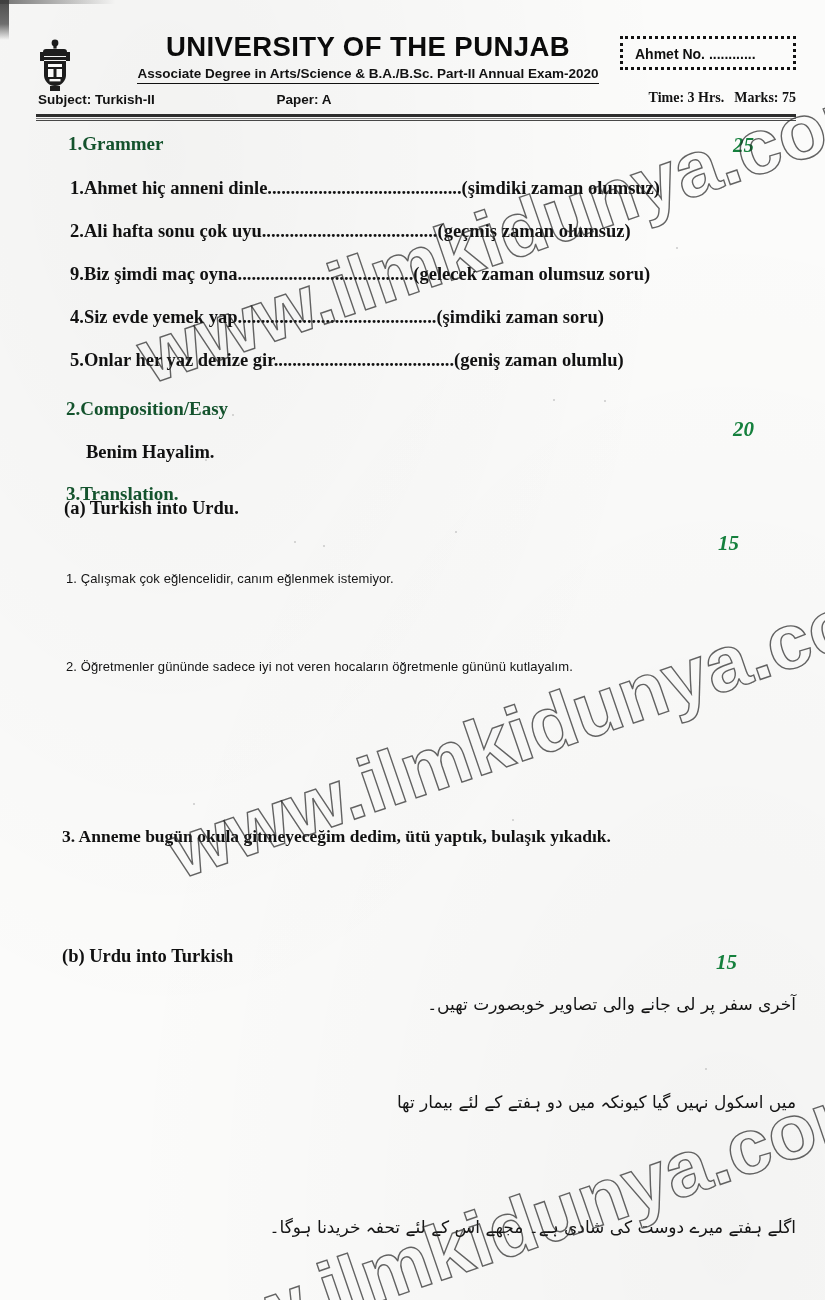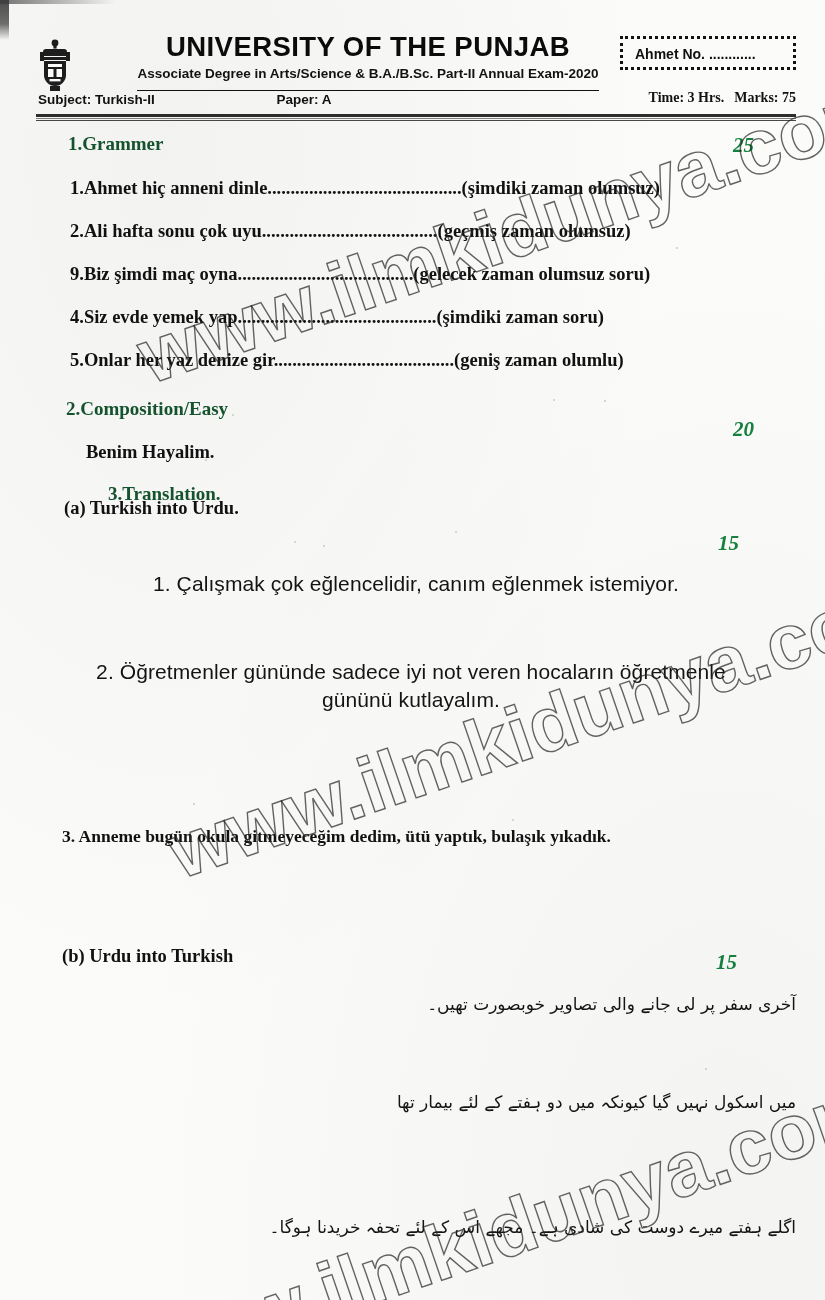--- a/index.html
+++ b/index.html
@@ -74,21 +74,21 @@
   .exam-line {
     font-family: "Liberation Sans", sans-serif;
     font-weight: bold;
     font-size: 13.5px;
     line-height: 1.1;
     margin-top: 6px;
     color: #121212;
     white-space: nowrap;
     border-bottom: 1.6px solid #111;
     display: inline-block;
-    padding-bottom: 8px;
+    padding-bottom: 1px;
     text-align: center;
   }
   .subject-line {
     position: absolute;
     left: 2px; top: 58px;
     width: 560px;
     font-family: "Liberation Sans", sans-serif;
     font-weight: bold;
     font-size: 13.5px;
     color: #121212;
@@ -162,26 +162,25 @@
   .marks {
     position: absolute;
     font-family: "Liberation Serif", serif;
     font-weight: bold;
     font-size: 21px;
     color: #15803d;
     font-style: italic;
   }
   .sans-sentence {
     font-family: "Liberation Sans", sans-serif;
-    font-size: 21px;
+    font-size: 13px;
     font-weight: normal;
     color: #141414;
     letter-spacing: .1px;
     line-height: 1.35;
-    text-align: center;
   }
   .serif-sentence {
     font-family: "Liberation Serif", serif;
     font-weight: bold;
     font-size: 17.5px;
     color: #111;
     white-space: nowrap;
   }
   .urdu {
     font-family: "DejaVu Sans", sans-serif;
@@ -282,21 +281,21 @@
     <div class="row q-sub" style="left:70px; top:178px;">1.Ahmet hiç anneni dinle..........................................(şimdiki zaman olumsuz)</div>
     <div class="row q-sub" style="left:70px; top:221px;">2.Ali hafta sonu çok uyu......................................(geçmiş zaman olumsuz)</div>
     <div class="row q-sub" style="left:70px; top:264px;">9.Biz şimdi maç oyna......................................(gelecek zaman olumsuz soru)</div>
     <div class="row q-sub" style="left:70px; top:307px;">4.Siz evde yemek yap...........................................(şimdiki zaman soru)</div>
     <div class="row q-sub" style="left:70px; top:350px;">5.Onlar  her yaz denize gir.......................................(geniş zaman olumlu)</div>
 
     <div class="row q-main" style="left:66px; top:398px;">2.Composition/Easy</div>
     <div class="marks" style="left:733px; top:417px;">20</div>
     <div class="row q-sub" style="left:86px; top:442px;">Benim Hayalim.</div>
 
-    <div class="row q-main" style="left:66px; top:483px;margin-left:42px;">3.Translation.</div>
+    <div class="row q-main" style="left:66px; top:483px;">3.Translation.</div>
 
     <div class="row q-sub" style="left:64px; top:498px;">(a)  Turkish into Urdu.</div>
     <div class="marks" style="left:718px; top:531px;">15</div>
 
     <div class="row sans-sentence" style="left:66px; top:570px; width:700px;">1. Çalışmak çok eğlencelidir, canım eğlenmek istemiyor.</div>
     <div class="row sans-sentence" style="left:66px; top:658px; width:690px;">2. Öğretmenler gününde sadece iyi not veren hocaların öğretmenle gününü kutlayalım.</div>
     <div class="row serif-sentence" style="left:62px; top:826px;">3. Anneme bugün okula gitmeyeceğim dedim, ütü yaptık, bulaşık yıkadık.</div>
 
     <div class="row q-sub" style="left:62px; top:946px;">(b) Urdu into Turkish</div>
     <div class="marks" style="left:716px; top:950px;">15</div>

